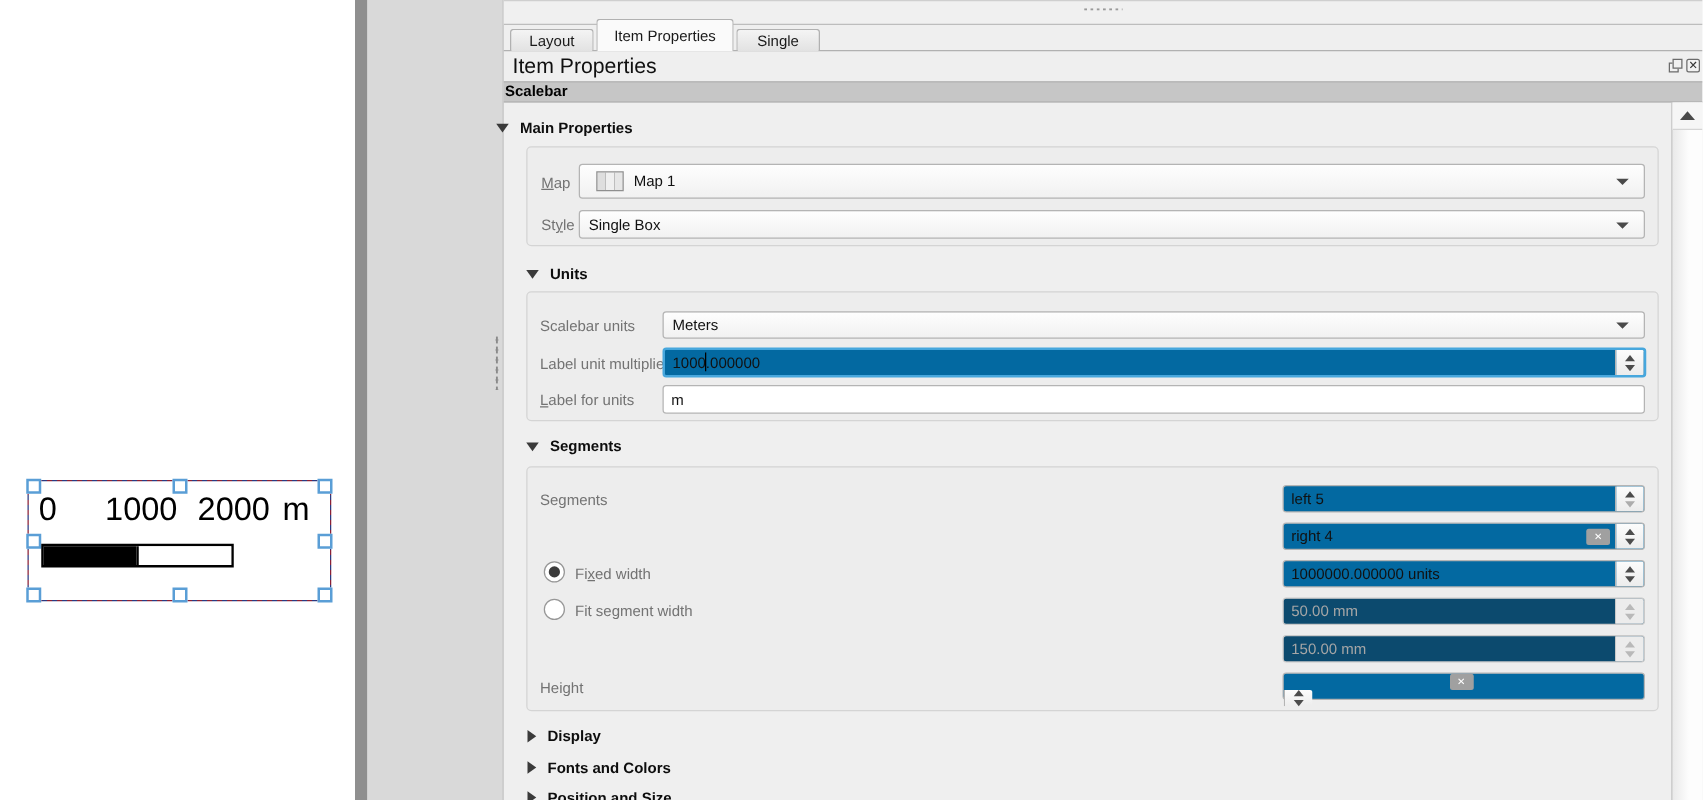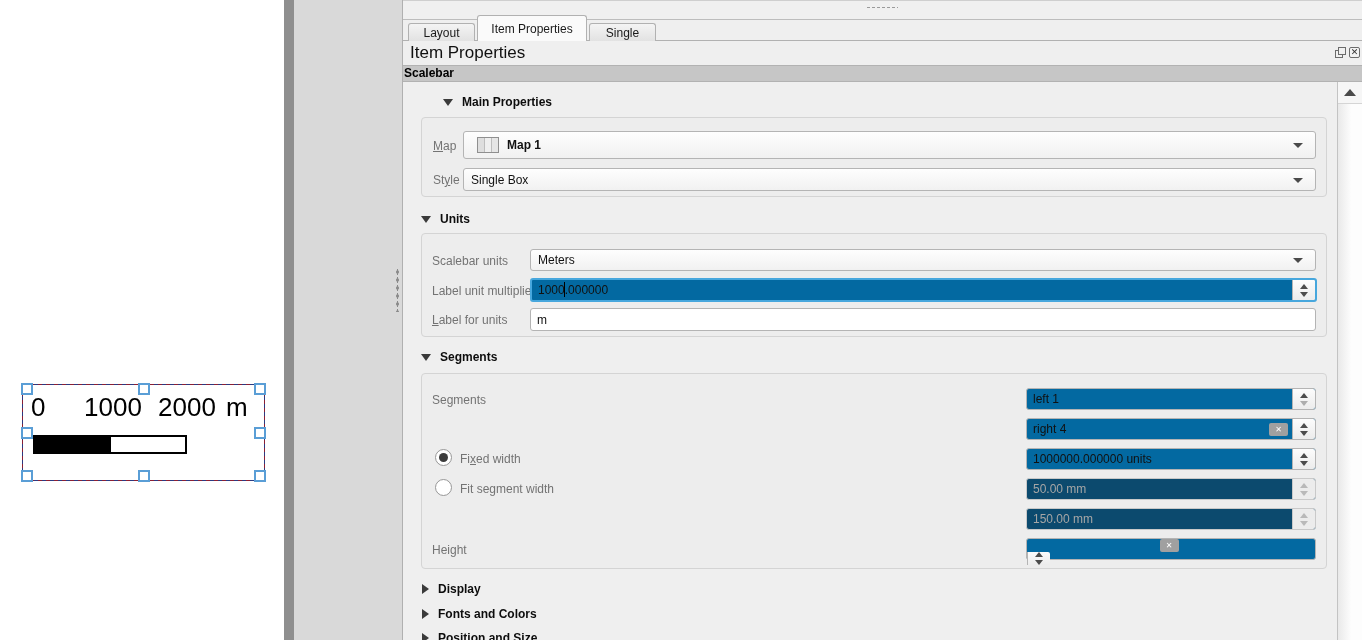--- a/index.html
+++ b/index.html
@@ -81,21 +81,21 @@
   .mn{text-decoration:underline;}
 
   
   .combo{position:absolute;box-sizing:border-box;border:1px solid #b4b4b4;border-radius:3px;
     background:linear-gradient(#fefefe,#f1f1f1);display:flex;align-items:center;font-size:12px;color:#111;}
   .combo .txt{padding-left:7px;white-space:nowrap;}
   .combo-arrow{position:absolute;right:12px;top:50%;margin-top:-2px;width:0;height:0;
     border-left:5px solid transparent;border-right:5px solid transparent;border-top:5px solid #4a4a4a;}
   .map-ico{width:20px;height:14px;margin-left:13px;border:1px solid #8f8f8f;background:
     linear-gradient(90deg,#dedede 0 6px,#bdbdbd 6px 7px,#efefef 7px 13px,#bdbdbd 13px 14px,#e6e6e6 14px);}
-  .map-ico + .txt{padding-left:8px;font-weight:bold;}
+  .map-ico + .txt{padding-left:8px;}
 
   
   .spin{position:absolute;box-sizing:border-box;border:1px solid #b4b4b4;border-radius:3px;
     background:#0369a1;display:flex;align-items:stretch;font-size:12px;color:#111;}
   .spin .field{flex:1;display:flex;align-items:center;padding-left:6px;white-space:nowrap;overflow:hidden;}
   .spin .btns{width:22px;border-left:1px solid #b4b4b4;background:linear-gradient(#fcfcfc,#ececec);
     display:flex;flex-direction:column;align-items:center;justify-content:center;gap:3px;border-radius:0 2px 2px 0;}
   .s-up{width:0;height:0;border-left:4px solid transparent;border-right:4px solid transparent;border-bottom:5px solid #4c4c4c;}
   .s-dn{width:0;height:0;border-left:4px solid transparent;border-right:4px solid transparent;border-top:5px solid #4c4c4c;}
   .s-dn.dim{border-top-color:#adadad;}
@@ -162,21 +162,21 @@
   <div class="win-ico" id="float-ico"></div>
   <div class="win-ico" id="close-ico">✕</div>
 
   <div class="abs" id="item-header">Scalebar</div>
 
   <div class="abs" id="scrollbar"></div>
   <div id="sb-up">
       <div class="tri-up-big"></div>
     </div>
 
-  <div class="sect" style="left:443px;top:95px;">
+  <div class="sect" style="left:397px;top:95px;">
     <div class="tri-exp"></div>
     <span>Main Properties</span>
   </div>
   <div class="frame" style="top:117px;height:80px;"></div>
   <div class="lbl" style="left:433px;top:139px;"><span class="mn">M</span><span>ap</span></div>
   <div class="combo" style="left:463px;top:131px;width:853px;height:28px;">
     <div class="map-ico"></div>
     <div class="txt">Map 1</div>
     <div class="combo-arrow"></div>
   </div>
@@ -209,21 +209,21 @@
   <div class="input" style="left:530px;top:308px;width:786px;height:23px;">m</div>
 
   <div class="sect" style="left:421px;top:350px;">
     <div class="tri-exp"></div>
     <span>Segments</span>
   </div>
   <div class="frame" style="top:373px;height:196px;"></div>
   <div class="lbl" style="left:432px;top:393px;">Segments</div>
 
   <div class="spin" style="left:1026px;top:388px;width:290px;height:22px;">
-    <div class="field">left 1</div>
+    <div class="field">left 5</div>
     <div class="btns">
         <div class="s-up"></div>
         <div class="s-dn dim"></div>
       </div>
   </div>
   <div class="spin" style="left:1026px;top:418px;width:290px;height:22px;">
     <div class="field">right 4</div>
     <div class="clear-btn">✕</div>
     <div class="btns">
         <div class="s-up"></div>

